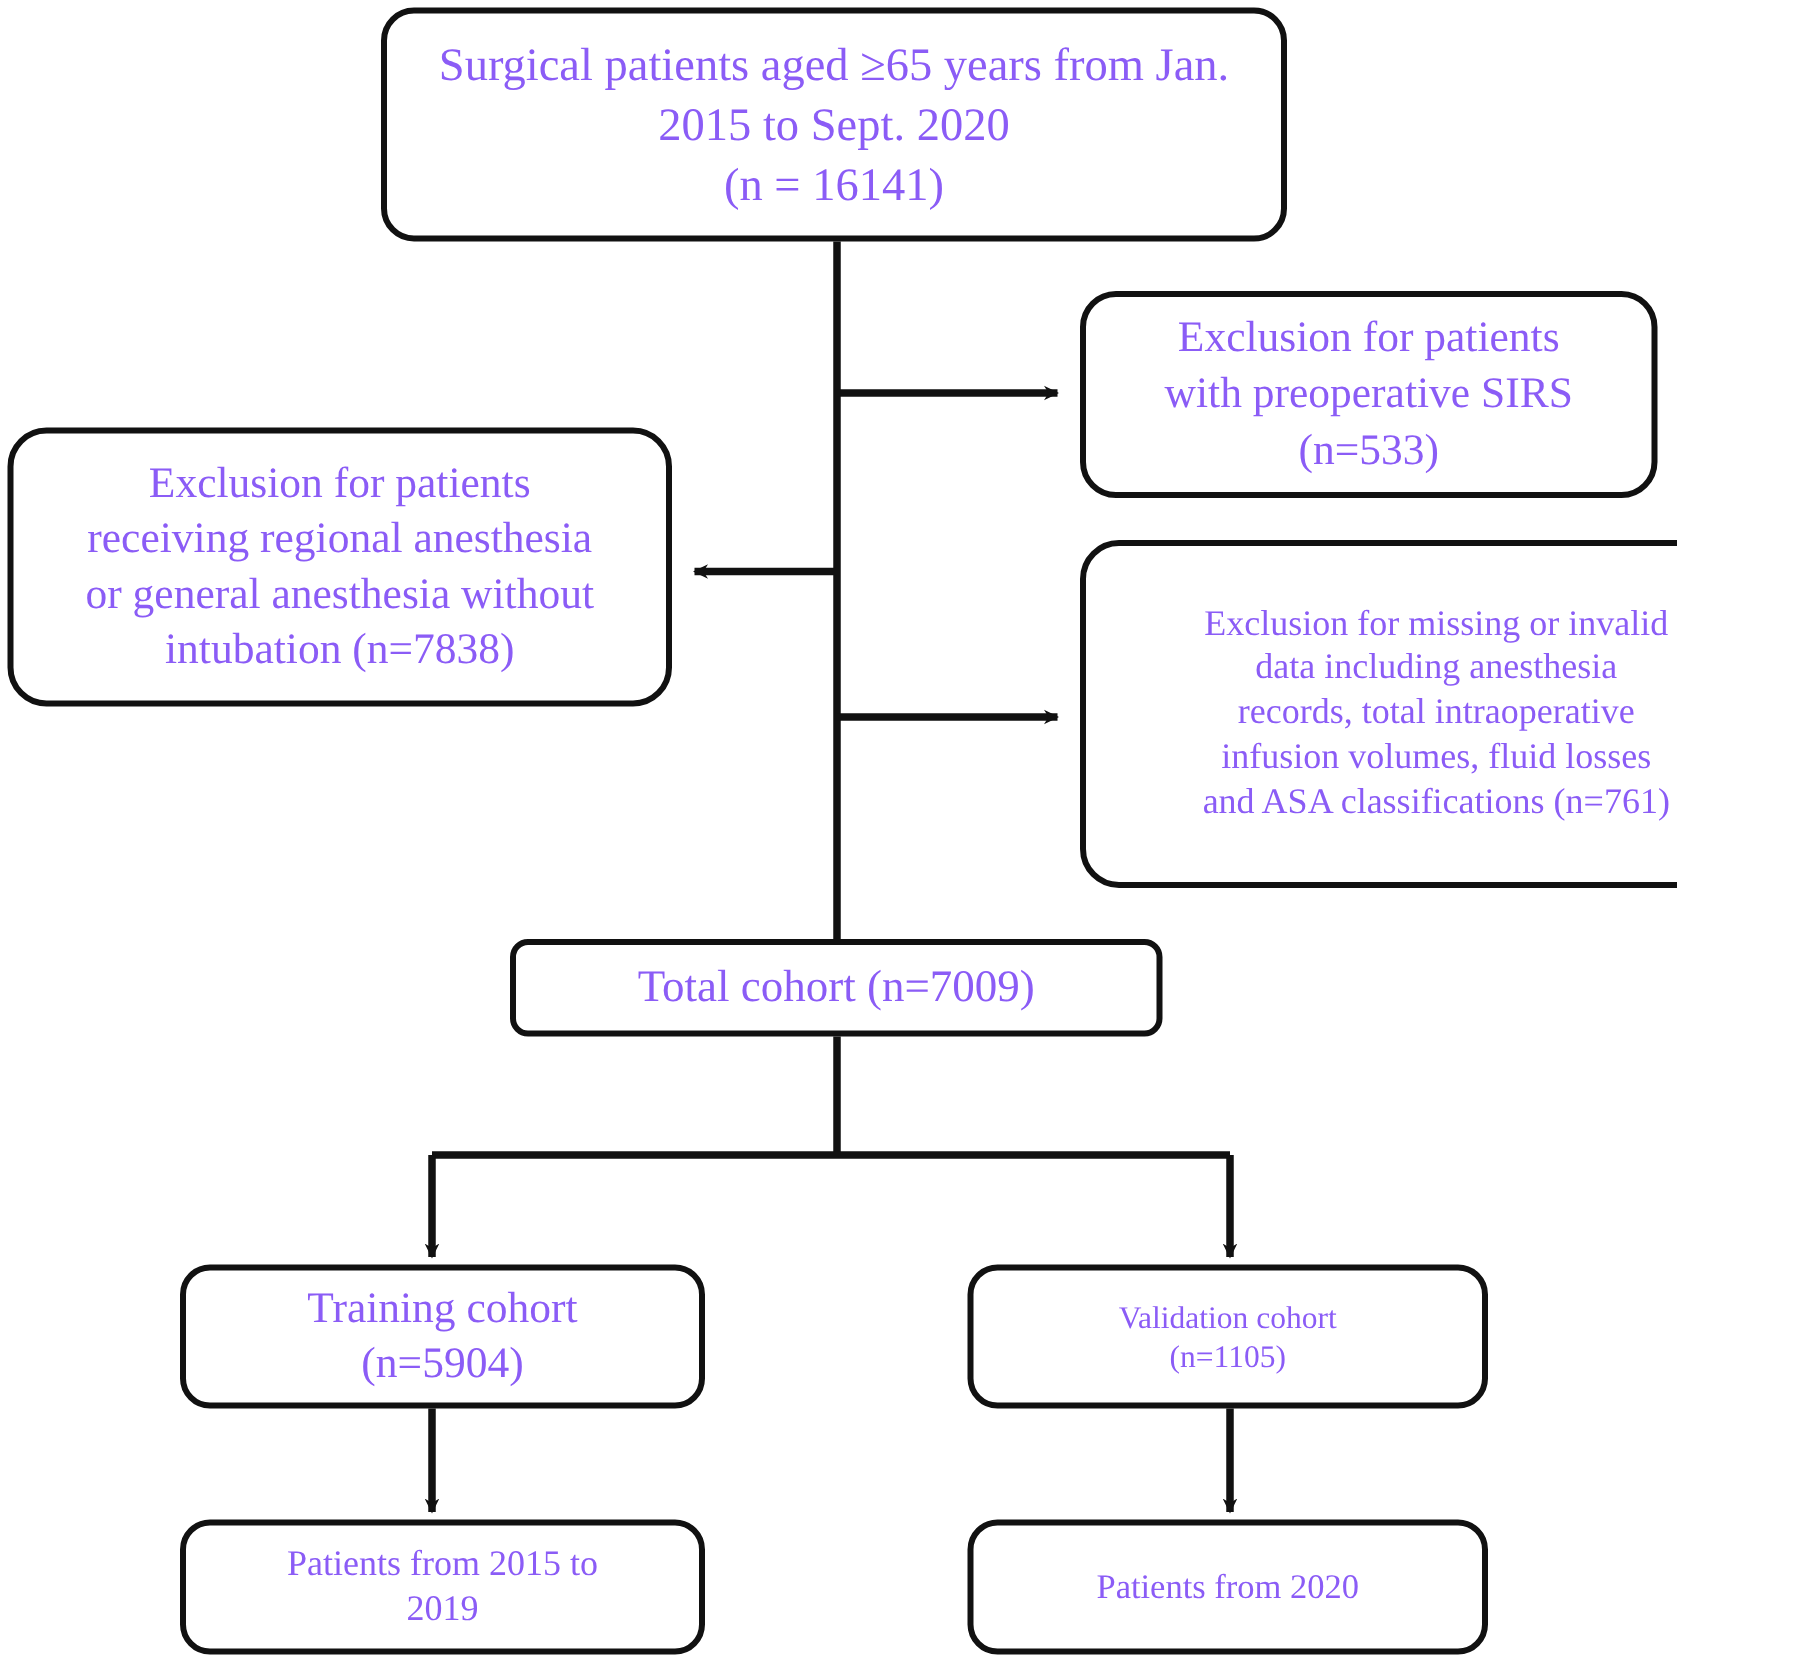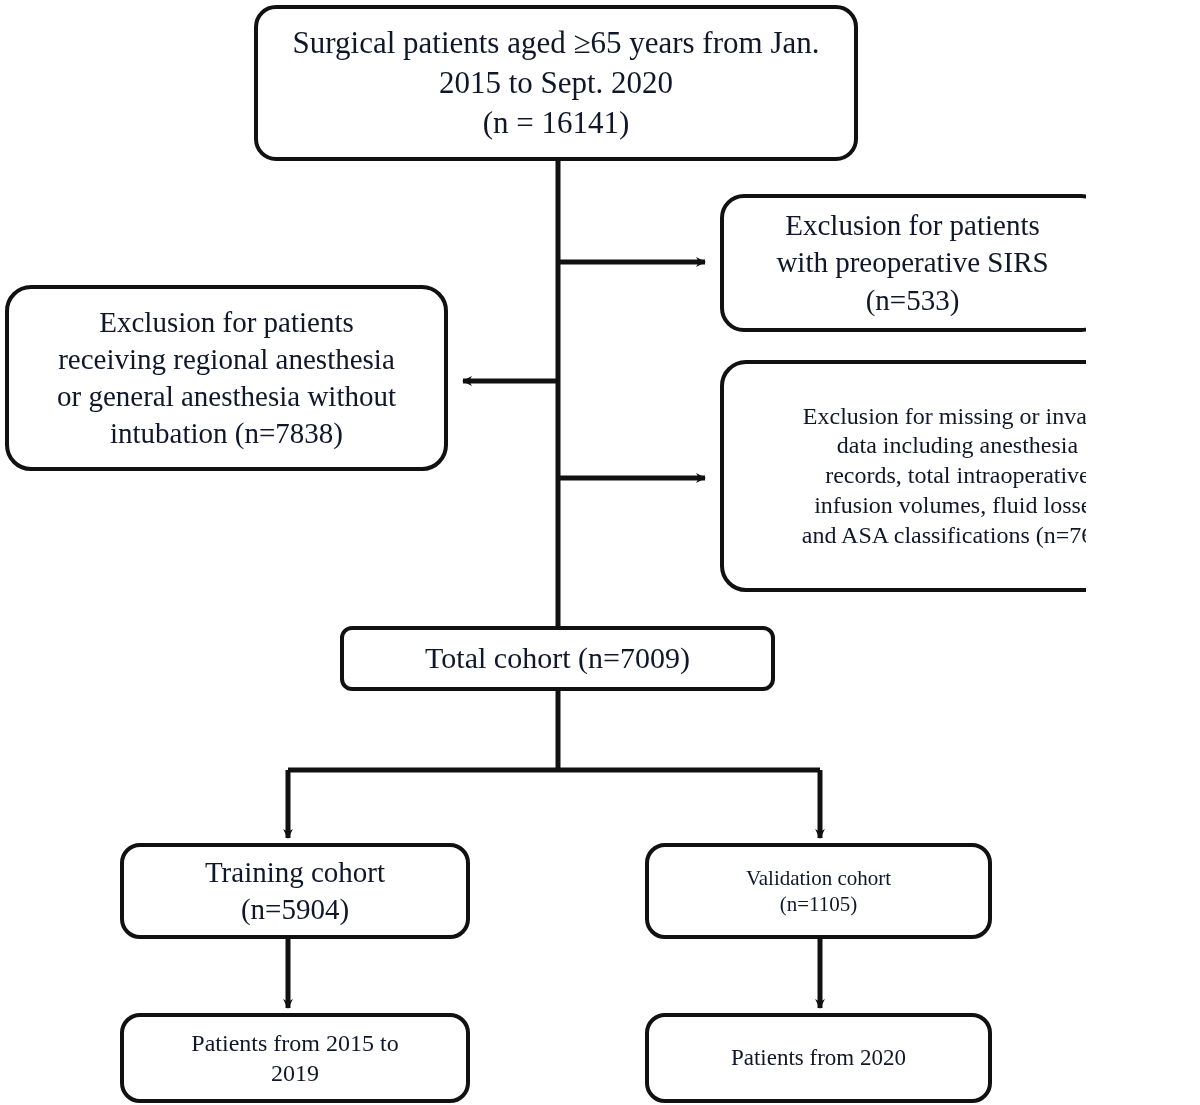--- a/index.html
+++ b/index.html
@@ -7,22 +7,23 @@
     margin: 0;
     padding: 0;
     background: #ffffff;
   }
   #canvas {
     position: relative;
     width: 1086px;
     height: 1105px;
     background: #ffffff;
     font-family: "Liberation Serif", "DejaVu Serif", serif;
-    color: #0f172a;
+    color: #8b5cf6;
     overflow: hidden;
+    padding-left: 32px;
   }
   .node {
     position: absolute;
     box-sizing: border-box;
     border: 4px solid #111111;
     border-radius: 22px;
     background: #ffffff;
     display: flex;
     align-items: center;
     justify-content: center;

